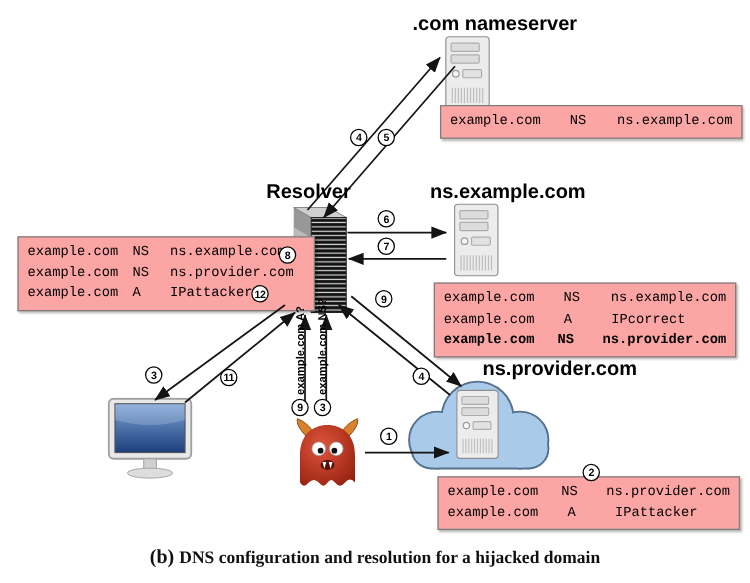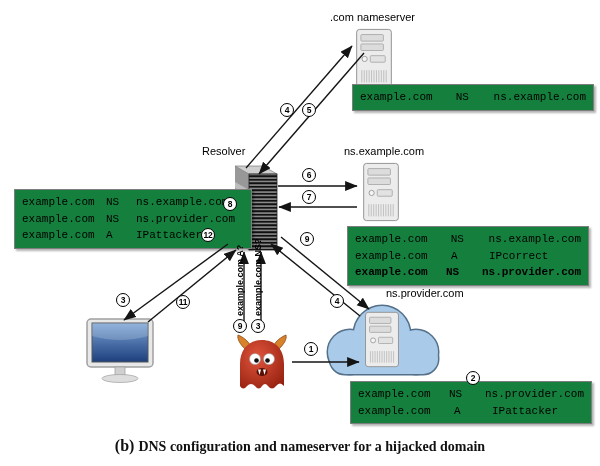--- a/index.html
+++ b/index.html
@@ -1,18 +1,18 @@
 <!DOCTYPE html>
 <html><head>
 <meta charset="utf-8">
 <style>
   html,body{margin:0;padding:0;background:#fff}
   body{width:600px;height:466px;position:relative;overflow:hidden;font-family:"Liberation Sans",sans-serif}
-  .node-label{position:absolute;font-weight:normal;font-size:11px;color:#000;white-space:nowrap;z-index:4}
-  .rbox{position:absolute;background:#15803d;border:1px solid #7d7d7d;box-shadow:1.5px 1.5px 2px rgba(0,0,0,.3);
+  .node-label{position:absolute;font-weight:bold;font-size:16px;color:#000;white-space:nowrap;z-index:4}
+  .rbox{position:absolute;background:#fca5a5;border:1px solid #7d7d7d;box-shadow:1.5px 1.5px 2px rgba(0,0,0,.3);
         padding:4px 7px;z-index:2;font-family:"Liberation Mono",monospace;font-size:11px;line-height:16.5px;color:#000}
   .rrow{display:flex;white-space:nowrap}
   .c1{width:84px}.c2{width:30px}
   .wide .c1{width:96px}.wide .c2{width:38px}
   .it{}.bd{font-weight:bold}
   .step{position:absolute;width:14px;height:14px;border-radius:50%;background:#fff;border:1.6px solid #000;
         color:#000;font-size:8.5px;font-weight:bold;letter-spacing:-0.3px;display:flex;align-items:center;
         justify-content:center;z-index:6;font-family:"Liberation Sans",sans-serif;box-sizing:border-box}
   .vquery{position:absolute;display:flex;align-items:center;gap:3px;height:14px;transform:rotate(-90deg);
           transform-origin:left bottom;white-space:nowrap;z-index:5}
@@ -43,21 +43,21 @@
     <line x1="360" y1="316" x2="271" y2="244" marker-end="url(#ah)"></line>
     <line x1="148" y1="322" x2="236" y2="250" marker-end="url(#ah)"></line>
     <line x1="228" y1="244" x2="124" y2="320" marker-end="url(#ah)"></line>
     <line x1="244" y1="331" x2="244" y2="252" marker-end="url(#ah)"></line>
     <line x1="261" y1="331" x2="261" y2="252" marker-end="url(#ah)"></line>
     <line x1="292" y1="362" x2="359" y2="362" marker-end="url(#ah)"></line>
   </g>
 </svg>
 
 <div class="node-label" style="left:330px;top:11px">.com nameserver</div>
-<div class="node-label" style="left:202px;top:145px">Resolver</div>
+<div class="node-label" style="left:213px;top:145px">Resolver</div>
 <div class="node-label" style="left:344px;top:145px">ns.example.com</div>
 <div class="node-label" style="left:386px;top:287px">ns.provider.com</div>
 
 <svg class="icon z1" style="left:355px;top:28px" width="38" height="60" viewBox="0 0 40 64">
   <rect x="1.5" y="1.5" width="37" height="61" rx="3" fill="#ececec" stroke="#8f8f8f"></rect>
   <rect x="6" y="7" width="24" height="7" rx="1" fill="#dcdcdc" stroke="#adadad"></rect>
   <rect x="6" y="17" width="24" height="7" rx="1" fill="#dcdcdc" stroke="#adadad"></rect>
   <circle cx="10" cy="33" r="2.8" fill="#f5f5f5" stroke="#9a9a9a"></circle>
   <rect x="16" y="29.5" width="16" height="7" rx="1" fill="#e2e2e2" stroke="#adadad"></rect>
   <path d="M7 45V58M9.6 45V58M12.2 45V58M14.8 45V58M17.4 45V58M20 45V58M22.6 45V58M25.2 45V58M27.8 45V58M30.4 45V58M33 45V58" stroke="#bdbdbd" stroke-width="1"></path>
@@ -217,14 +217,14 @@
   <span class="step">9</span>
   <span class="vtext">example.com A?</span>
 </div>
 <div class="vquery" style="left:265px;top:319px">
   <span class="step">3</span>
   <span class="vtext">example.com NS?</span>
 </div>
 
 <div class="caption">
   <span class="tag">(b)</span>
-  <span class="txt">DNS configuration and nameserver for a hijacked domain</span>
+  <span class="txt">DNS configuration and resolution for a hijacked domain</span>
 </div>
 
 </body></html>

